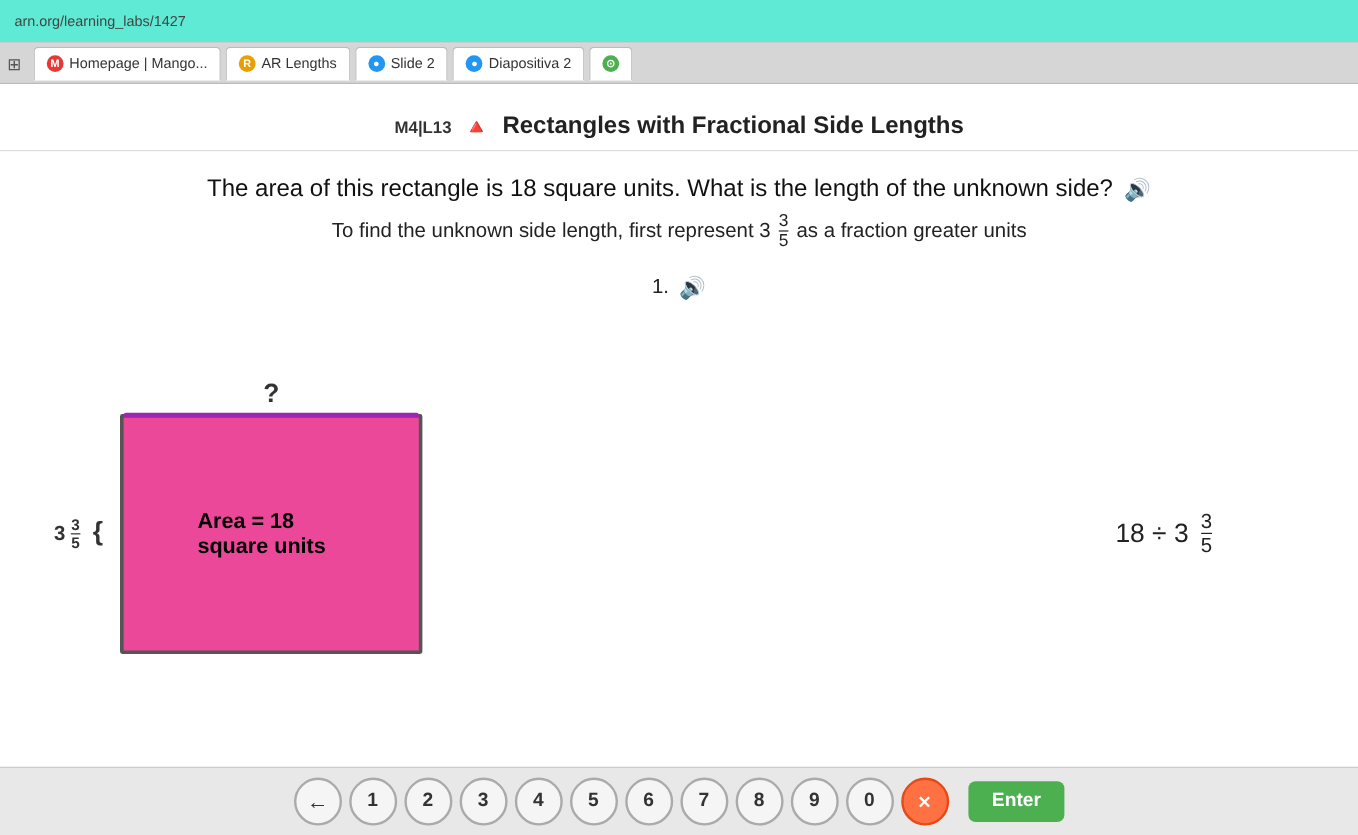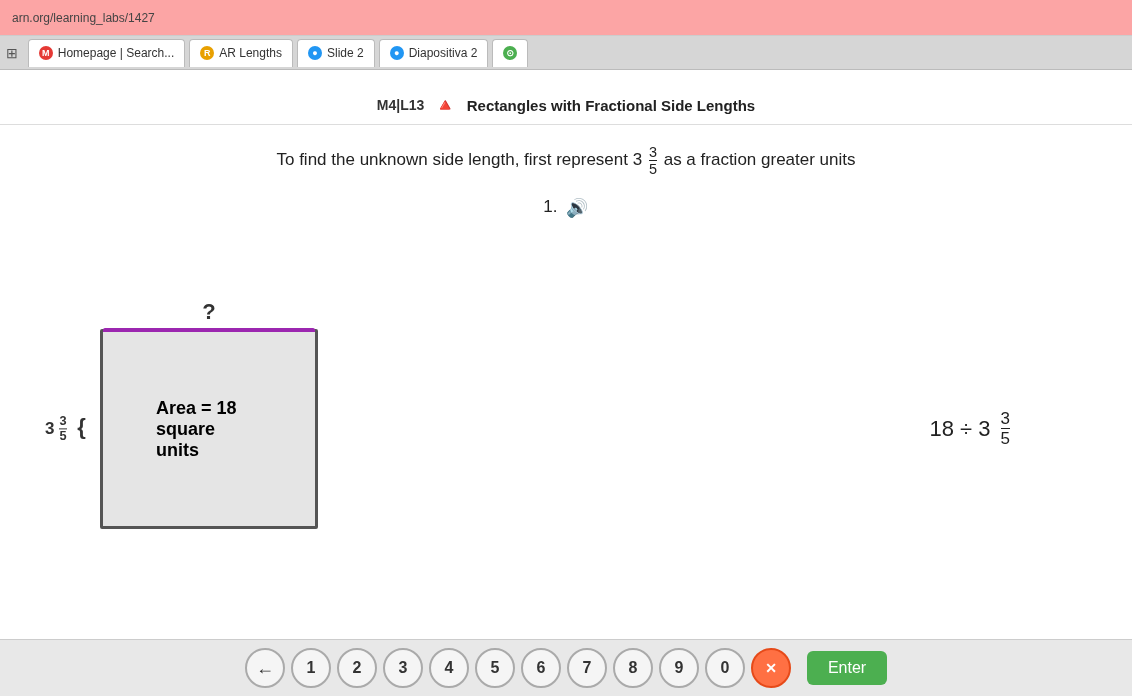--- a/index.html
+++ b/index.html
@@ -7,21 +7,21 @@
       font-family: Arial, sans-serif;
       background: #f0f0f0;
       width: 1132px;
       height: 696px;
       overflow: hidden;
       position: relative;
     }
 
     
     .browser-bar {
-      background: #fca5a5;
+      background: #5eead4;
       height: 36px;
       display: flex;
       align-items: center;
       padding: 1px 8px;
       border-bottom: 1px solid #ccc;
       font-size: 12px;
       color: #333;
     }
     .browser-url {
       color: #444;
@@ -95,21 +95,21 @@
       margin-top: 16px;
     }
     .lesson-code {
       font-weight: bold;
       color: #333;
     }
     .lesson-icon {
       font-size: 18px;
     }
     .lesson-title {
-      font-size: 15px;
+      font-size: 20px;
       font-weight: bold;
       color: #222;
     }
 
     
     .content-body {
       flex: 1;
       display: flex;
       flex-direction: column;
       padding: 20px 40px 10px 40px;
@@ -163,24 +163,24 @@
     .question-mark-label {
       position: absolute;
       top: -30px;
       left: 50%;
       transform: translateX(-50%);
       font-size: 22px;
       font-weight: bold;
       color: #333;
     }
     .rect-outer {
-      width: 218px;
+      width: 252px;
       height: 200px;
       border: 3px solid #555;
-      background: #e5e5e5;
+      background: #ec4899;
       position: relative;
       border-radius: 2px;
     }
     .rect-area-label {
       position: absolute;
       top: 50%;
       left: 50%;
       transform: translate(-50%, -50%);
       font-size: 18px;
       font-weight: bold;
@@ -307,21 +307,21 @@
       justify-content: center;
       cursor: pointer;
     }
     .enter-btn {
       background: #4CAF50;
       color: white;
       border: none;
       border-radius: 6px;
       padding: 8px 20px;
       font-size: 16px;
-      font-weight: normal;
+      font-weight: bold;
       cursor: pointer;
       margin-left: 10px;
       min-width: 80px;
     }
 
     
     .top-accent {
       position: absolute;
       top: -4px;
       left: 0;
@@ -336,21 +336,21 @@
 
 <div class="browser-bar">
   <span class="browser-url">arn.org/learning_labs/1427</span>
 </div>
 
 <div class="tab-bar">
   <span class="tab-grid-icon">⊞</span>
 
   <div class="tab">
     <span class="tab-icon red">M</span>
-    <span>Homepage | Search...</span>
+    <span>Homepage | Mango...</span>
   </div>
 
   <div class="tab">
     <span class="tab-icon orange">R</span>
     <span>AR Lengths</span>
   </div>
 
   <div class="tab">
     <span class="tab-icon blue">●</span>
     <span>Slide 2</span>
@@ -369,20 +369,24 @@
 <div class="main-content">
 
   <div class="lesson-bar">
     <span class="lesson-code">M4|L13</span>
     <span class="lesson-icon">🔺</span>
     <span class="lesson-title">Rectangles with Fractional Side Lengths</span>
   </div>
 
   <div class="content-body">
 
+    <div class="question-text">
+      <span>The area of this rectangle is 18 square units. What is the length of the unknown side?</span>
+      <span class="speaker-icon">🔊</span>
+    </div>
 
     <div class="sub-text">
       <span>To find the unknown side length, first represent 3</span>
       <span class="fraction" style="font-size:17px;">
         <span class="numer">3</span>
         <span class="denom">5</span>
       </span>
       <span>as a fraction greater units</span>
     </div>
 

